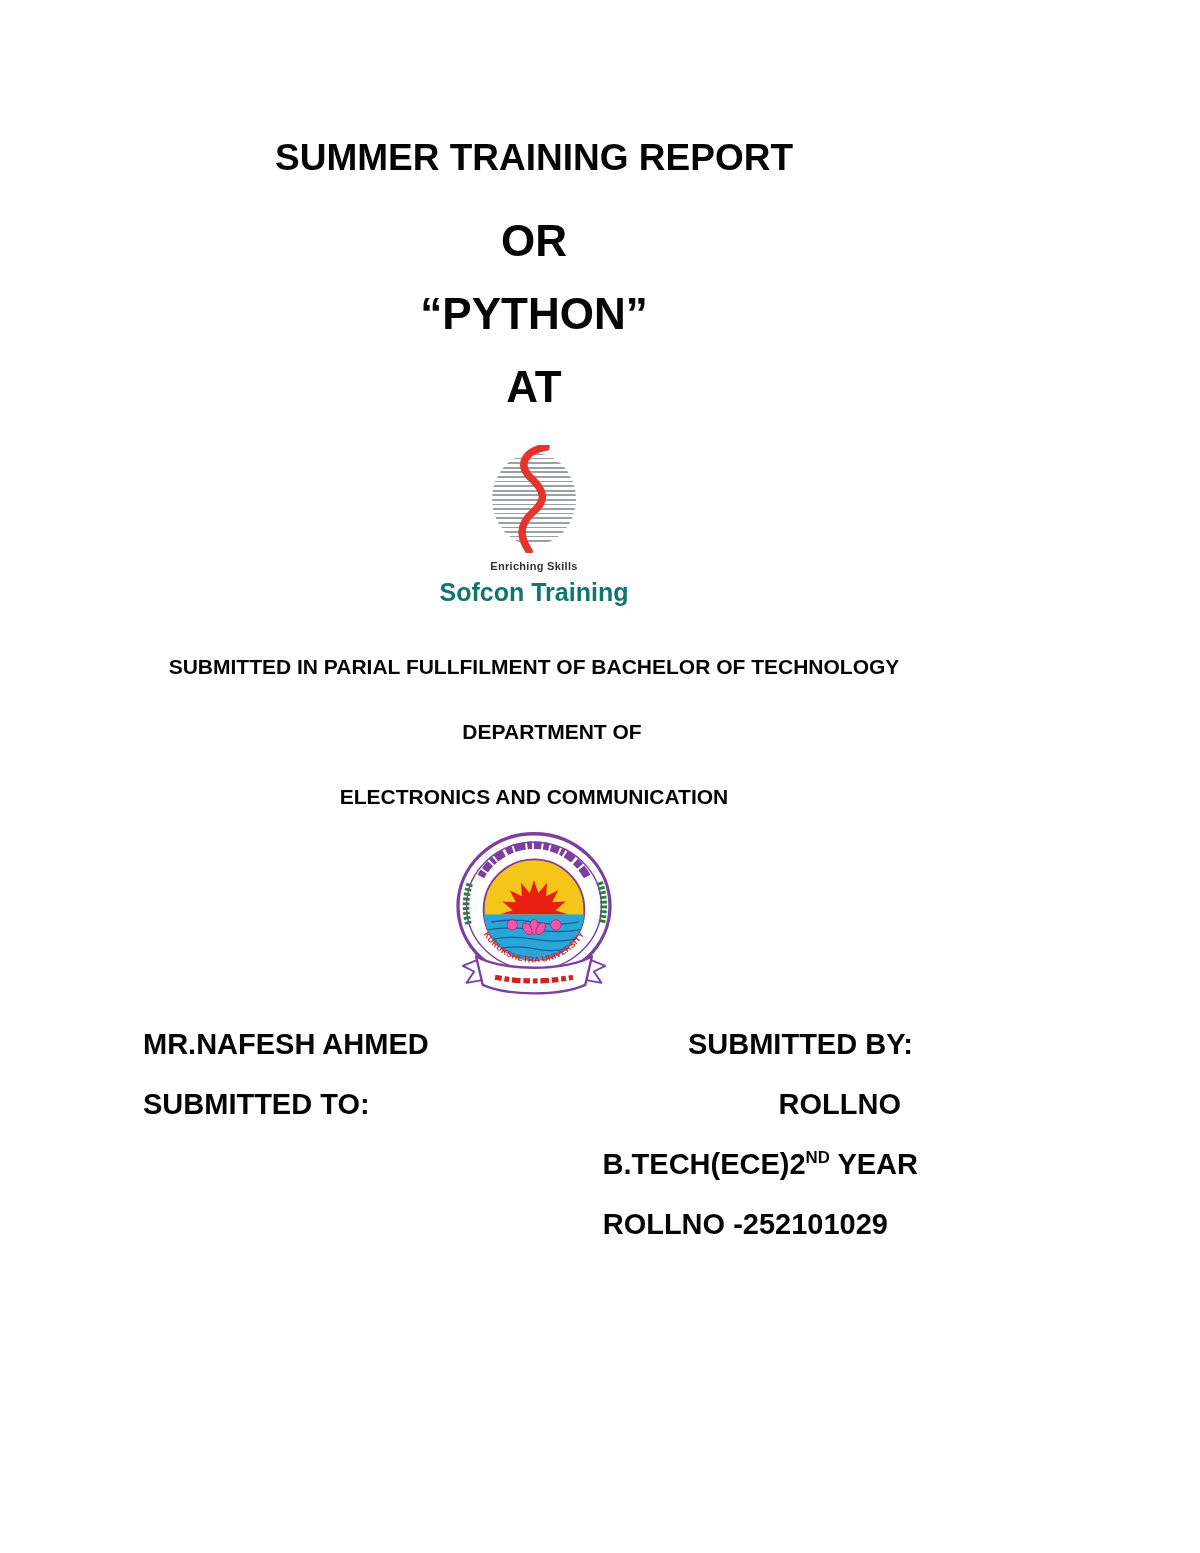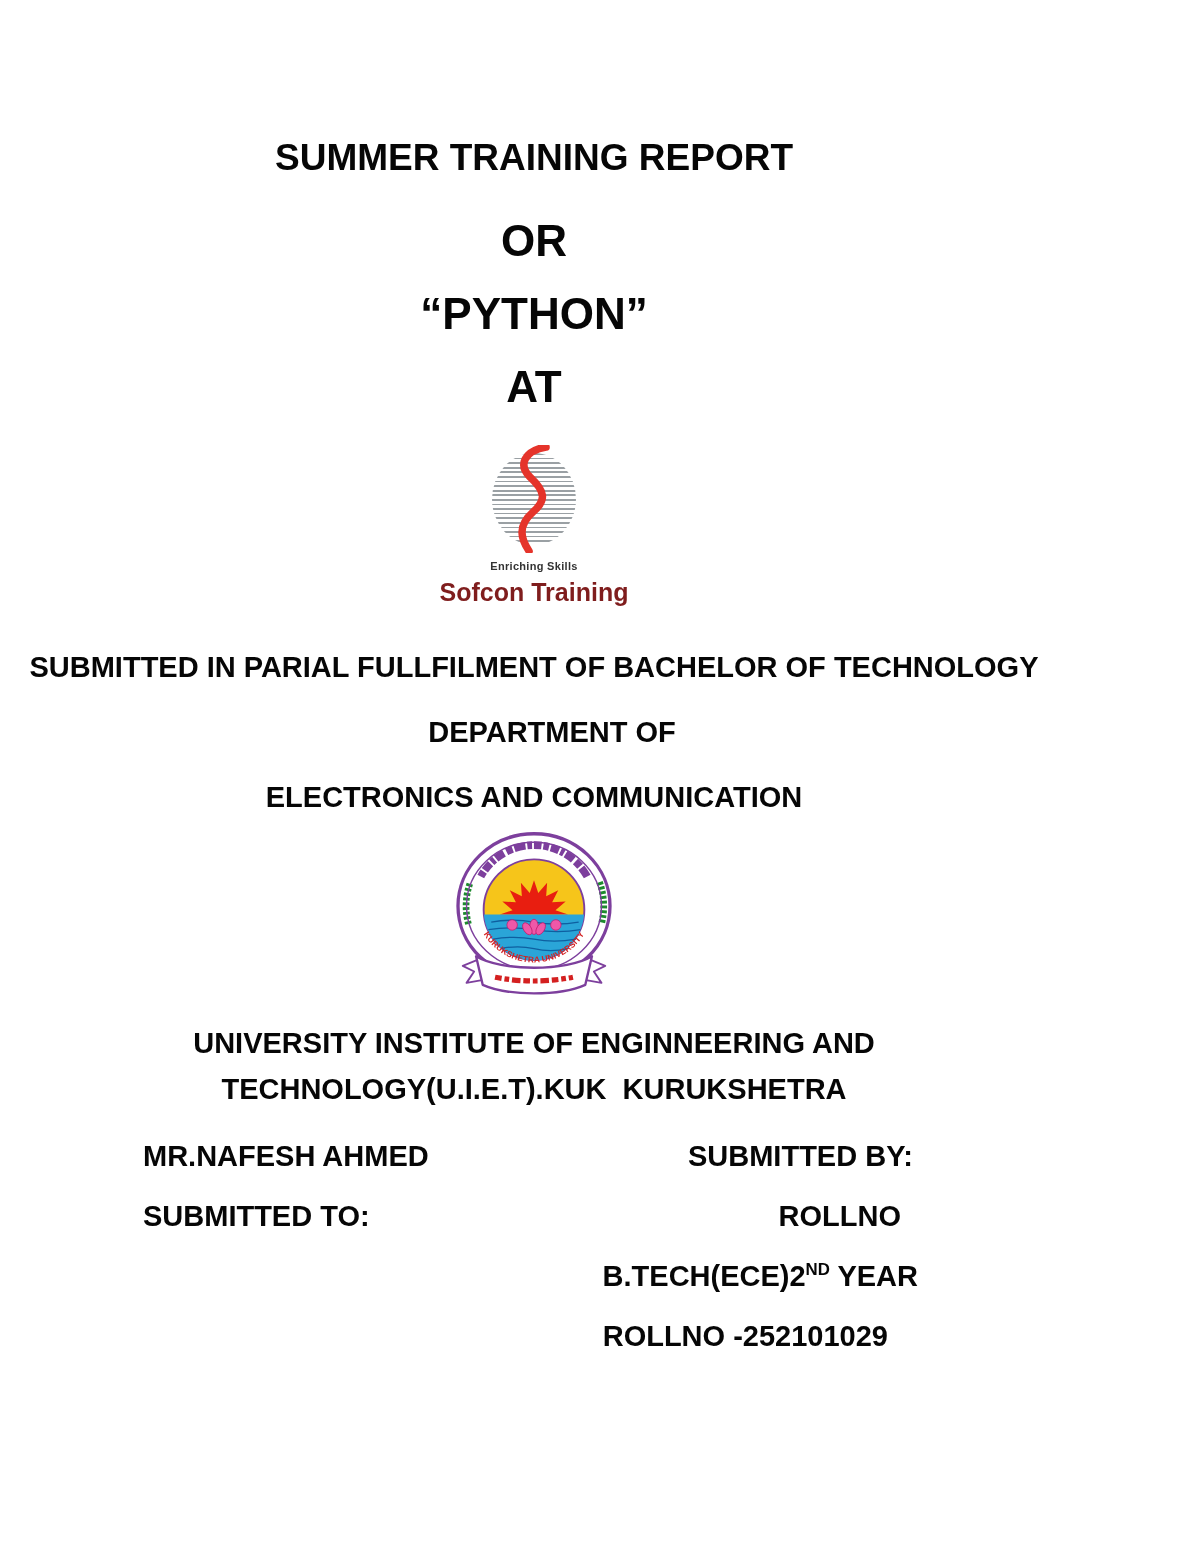--- a/index.html
+++ b/index.html
@@ -3,34 +3,34 @@
 <meta charset="utf-8">
 <style>
   html,body{margin:0;padding:0;background:#ffffff;}
   body{width:1200px;height:1553px;font-family:"Liberation Sans",sans-serif;color:#060606;}
   .page{box-sizing:border-box;width:1068px;height:1553px;padding-top:134px;font-weight:700;}
   .c{text-align:center;}
   .title{font-size:37px;line-height:48px;margin:0;}
   .mid{font-size:44px;line-height:44px;text-align:center;}
   .gap-or{margin-top:37px;}
   .gap-sub{margin-top:29px;}
-  .body-line{font-size:29px;line-height:40px;}
+  .body-line{font-size:21px;line-height:40px;}
   .m-subm{margin-top:40px;}
   .m-dept{margin-top:25px;padding-left:36px;}
   .m-elec{margin-top:25px;}
   .m-sess{margin-top:16px;}
 
   
   .sofcon{margin-top:36px;}
   .sofcon-mark{position:relative;width:120px;height:108px;margin:0 auto;}
   .sof-ellipse{position:absolute;left:18px;top:8px;width:84px;height:92px;border-radius:50%;
     background:repeating-linear-gradient(to bottom,#9aa0a4 0 1.7px,#ffffff 1.7px 4.6px);}
   .sof-s{position:absolute;left:0;top:0;}
   .sof-tagline{font-size:11px;line-height:15px;color:#333333;margin-top:6px;letter-spacing:0.3px;}
-  .sof-name{font-size:25px;line-height:30px;color:#7f1d1d;margin-top:3px;}
+  .sof-name{font-size:25px;line-height:30px;color:#0f766e;margin-top:3px;}
 
   
   .univ-logo{margin-top:12px;line-height:0;}
 
   .u-lines{margin-top:20px;font-size:29px;line-height:46px;}
   .u-line2{white-space:pre;}
 
   
   .footer{margin-top:24px;display:flex;justify-content:space-between;
     padding-left:143px;padding-right:150px;font-size:29px;line-height:40px;}
@@ -105,24 +105,20 @@
       <g>
         <polygon points="30,136 10,144 22,150 14,162 36,158" fill="#ffffff" stroke="#7d3f9d" stroke-width="2" stroke-linejoin="round"></polygon>
         <polygon points="140,136 160,144 148,150 156,162 134,158" fill="#ffffff" stroke="#7d3f9d" stroke-width="2" stroke-linejoin="round"></polygon>
         <path d="M24,134 C50,150 120,150 146,134 L139,164 C112,176 58,176 31,164 Z" fill="#ffffff" stroke="#7d3f9d" stroke-width="2.5" stroke-linejoin="round"></path>
         <path d="M44,156 Q85,164 126,156" fill="none" stroke="#d42020" stroke-width="5.5" stroke-dasharray="7 3 5 3 9 3"></path>
       </g>
     </svg>
   </div>
 
 
-  <div class="u-lines c">
-    <div>UNIVERSITY INSTITUTE OF ENGINNEERING AND</div>
-    <div class="u-line2">TECHNOLOGY(U.I.E.T).KUK  KURUKSHETRA</div>
-  </div>
 
   <div class="footer">
     <div class="fcol-left">
       <div class="frow">MR.NAFESH AHMED</div>
       <div class="frow">SUBMITTED TO:</div>
     </div>
     <div class="fcol-right">
       <div class="frow r-by">SUBMITTED BY:</div>
       <div class="frow r-name">ROLLNO</div>
       <div class="frow r-deg"><span>B.TECH(ECE)2</span><sup>ND</sup><span> YEAR</span></div>

